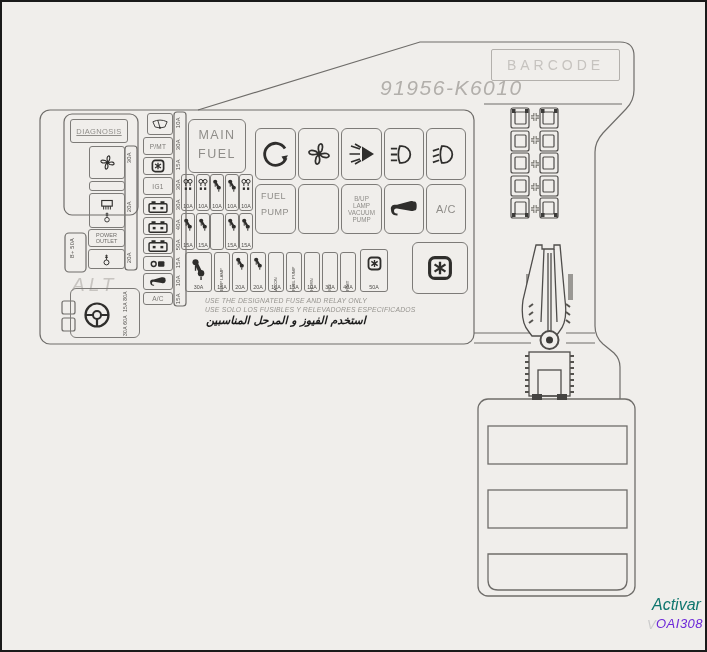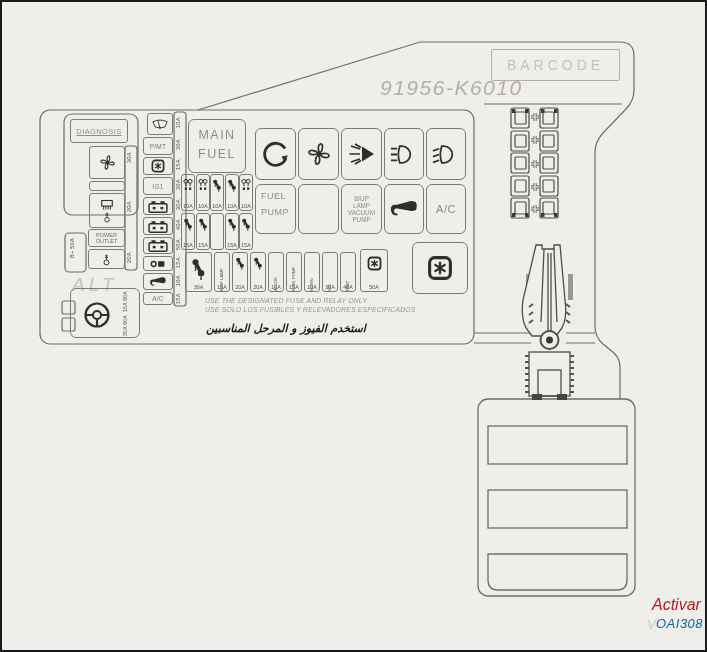--- a/index.html
+++ b/index.html
@@ -473,19 +473,19 @@
     <svg class="ic" width="32" height="20">
         <use href="#i-horn"></use>
       </svg>
     </div>
   <div class="box cc r6" style="left:424px;top:182px;width:40px;height:50px;">
     <span class="lbl" style="font-size:11px;letter-spacing:.5px;">A/C</span>
   </div>
 
   <div class="ftr" style="left:203px;top:295px;font-size:6.8px;letter-spacing:.2px;color:#96948f;">USE THE DESIGNATED FUSE AND RELAY ONLY</div>
   <div class="ftr" style="left:203px;top:304px;font-size:6.8px;letter-spacing:.2px;color:#96948f;">USE SOLO LOS FUSIBLES Y RELEVADORES ESPECIFICADOS</div>
-  <div class="ftr" style="left:204px;top:320px;font-size:11px;font-weight:bold;color:#1b1b1b;font-family:'DejaVu Sans',sans-serif;">استخدم الفيوز و المرحل المناسبين</div>
-
-  <div class="ftr" style="left:650px;top:594px;font-size:16px;color:#b91c1c;">Activar</div>
+  <div class="ftr" style="left:204px;top:312px;font-size:11px;font-weight:bold;color:#1b1b1b;font-family:'DejaVu Sans',sans-serif;">استخدم الفيوز و المرحل المناسبين</div>
+
+  <div class="ftr" style="left:650px;top:594px;font-size:16px;color:#0f766e;">Activar</div>
   <div class="ftr" style="left:645px;top:615px;font-size:13px;color:#cbcbcb;">V</div>
-  <div class="ftr" style="left:654px;top:614px;font-size:13px;letter-spacing:.5px;color:#0369a1;">OAI308</div>
+  <div class="ftr" style="left:654px;top:614px;font-size:13px;letter-spacing:.5px;color:#6d28d9;">OAI308</div>
 
 </div>
 
 </body></html>

